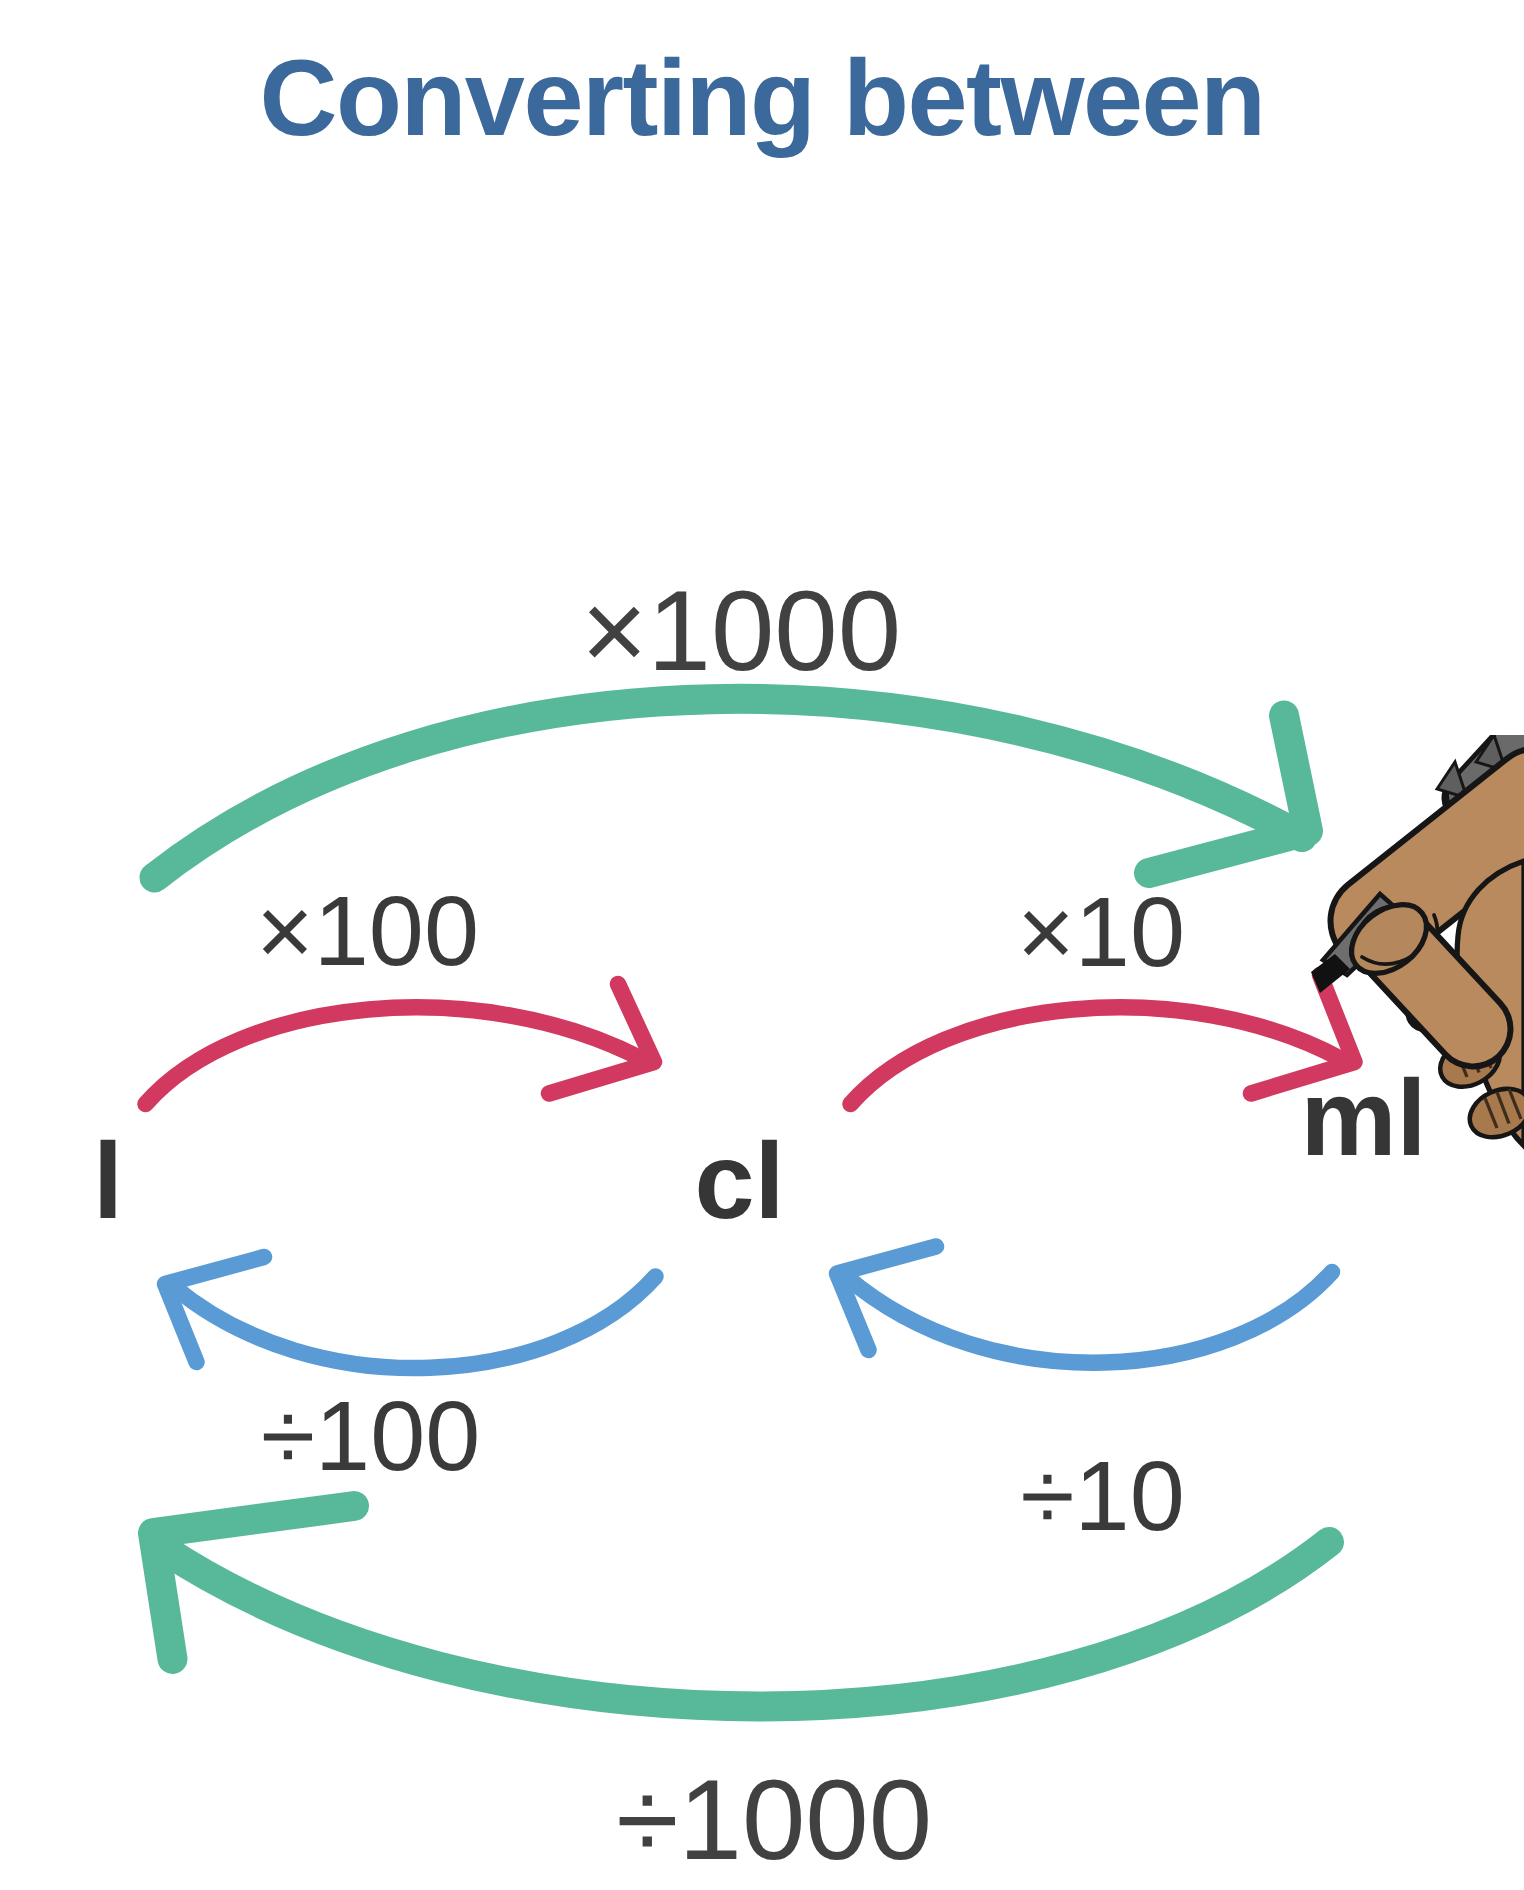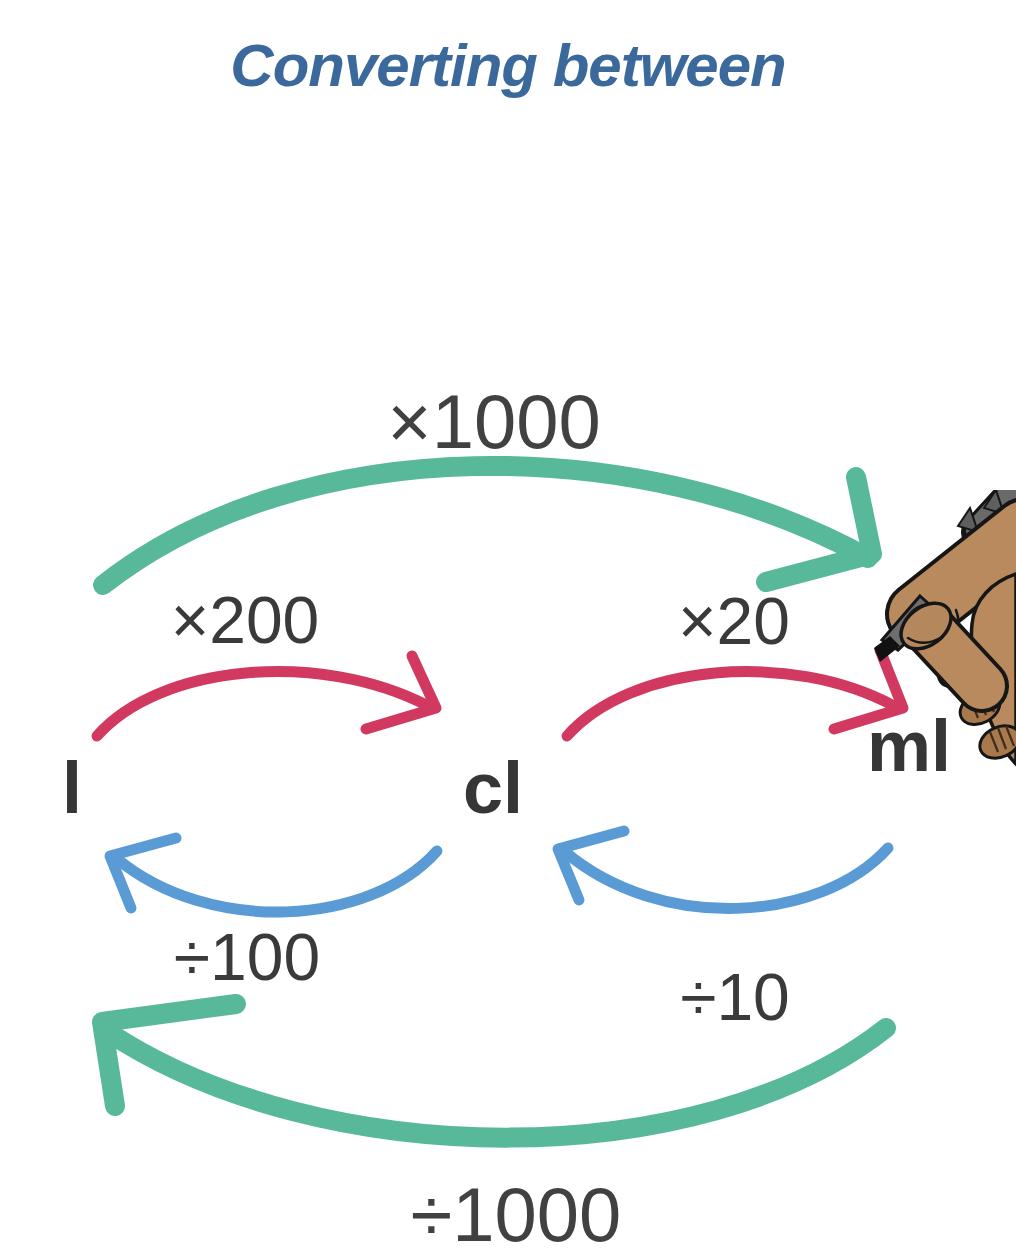--- a/index.html
+++ b/index.html
@@ -8,21 +8,21 @@
     position:relative;
     background:#ffffff;
     overflow:hidden;
     font-family:"Liberation Sans","DejaVu Sans",sans-serif;
   }
   .title{
     position:absolute;top:10px;left:0;width:100%;
     text-align:center;color:#3c699c;
   }
   .title-line1{
-    font-size:60px;font-weight:600;letter-spacing:-1px;line-height:112px;font-style:italic;
+    font-size:72px;font-weight:600;letter-spacing:-1px;line-height:112px;
   }
   .title-line2{line-height:118px;}
   .t-reg{font-size:76px;font-weight:600;letter-spacing:-1px;margin-right:8px;}
   .t-bold{font-size:94px;font-weight:800;letter-spacing:-1px;-webkit-text-stroke:2.2px #3c699c;}
   .op-label{
     position:absolute;transform:translate(-50%,-50%);
     font-size:66px;color:#3a3a3a;white-space:nowrap;font-weight:400;
   }
   .big-label{font-size:76px;color:#414141;}
   .unit{
@@ -68,22 +68,22 @@
     <polyline points="624 831 558 849 579 900" fill="none" stroke="#5b9bd5" stroke-width="11" stroke-linecap="round" stroke-linejoin="round"></polyline>
   </g>
 
   <g>
     <path d="M886 1028 C700 1175 320 1172 108 1032" fill="none" stroke="#58b89a" stroke-width="20" stroke-linecap="round"></path>
     <polyline points="236 1004 102 1022 115 1106" fill="none" stroke="#58b89a" stroke-width="20" stroke-linecap="round" stroke-linejoin="round"></polyline>
   </g>
 </svg>
 
 <div class="op-label big-label" style="left:494px;top:377px;margin-top:44px;">×1000</div>
-<div class="op-label" style="left:245px;top:620px;">×200</div>
-<div class="op-label" style="left:734px;top:621px;">×20</div>
+<div class="op-label" style="left:245px;top:620px;">×100</div>
+<div class="op-label" style="left:734px;top:621px;">×10</div>
 <div class="op-label" style="left:247px;top:957px;text-align:right;">÷100</div>
 <div class="op-label" style="left:735px;top:997px;">÷10</div>
 <div class="op-label big-label" style="left:516px;top:1214px;">÷1000</div>
 
 <div class="unit" style="left:72px;top:788px;">l</div>
 <div class="unit" style="left:481px;top:788px;margin-left:12px;">cl</div>
 <div class="unit" style="left:909px;top:746px;">ml</div>
 
 <svg class="hand" viewBox="0 0 144 284">
 

